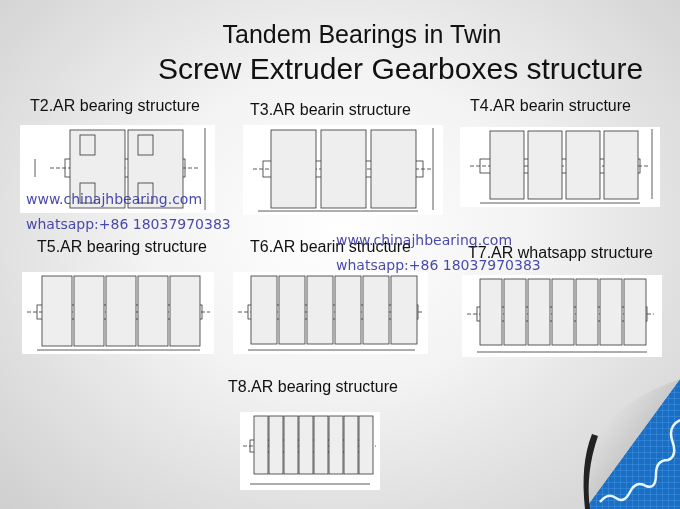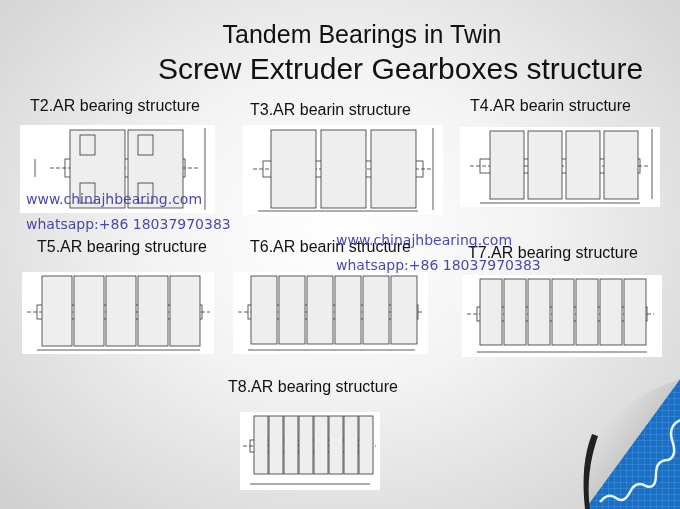--- a/index.html
+++ b/index.html
@@ -104,21 +104,21 @@
         <rect x="46" y="4" width="26" height="68" fill="#eee"></rect>
         <rect x="74" y="4" width="26" height="68" fill="#eee"></rect>
         <rect x="102" y="4" width="26" height="68" fill="#eee"></rect>
         <rect x="130" y="4" width="26" height="68" fill="#eee"></rect>
         <rect x="158" y="4" width="26" height="68" fill="#eee"></rect>
       <line x1="15" y1="78" x2="182" y2="78"></line>
     </g>
   </svg>
 </div>
 
-<div class="lbl" style="left:468px;top:244px;">T7.AR bearing structure</div>
+<div class="lbl" style="left:468px;top:244px;">T7.AR whatsapp structure</div>
 <div class="panel" style="left:462px;top:275px;width:200px;height:82px;">
   <svg viewBox="0 0 200 82">
     <g stroke="#333" fill="none" stroke-width="0.8">
       <rect x="15" y="32" width="170" height="14"></rect>
       <line x1="5" y1="39" x2="192" y2="39" stroke-dasharray="4 2"></line>
       <rect x="18" y="4" width="22" height="66" fill="#eee"></rect>
         <rect x="42" y="4" width="22" height="66" fill="#eee"></rect>
         <rect x="66" y="4" width="22" height="66" fill="#eee"></rect>
         <rect x="90" y="4" width="22" height="66" fill="#eee"></rect>
         <rect x="114" y="4" width="22" height="66" fill="#eee"></rect>

